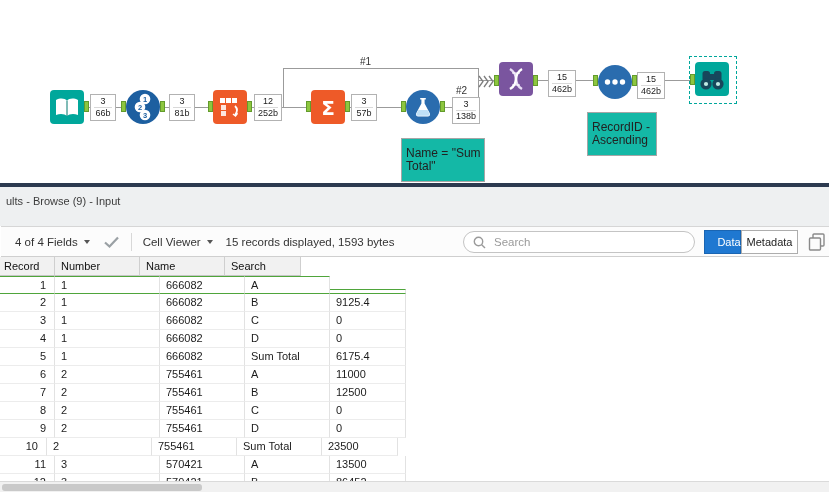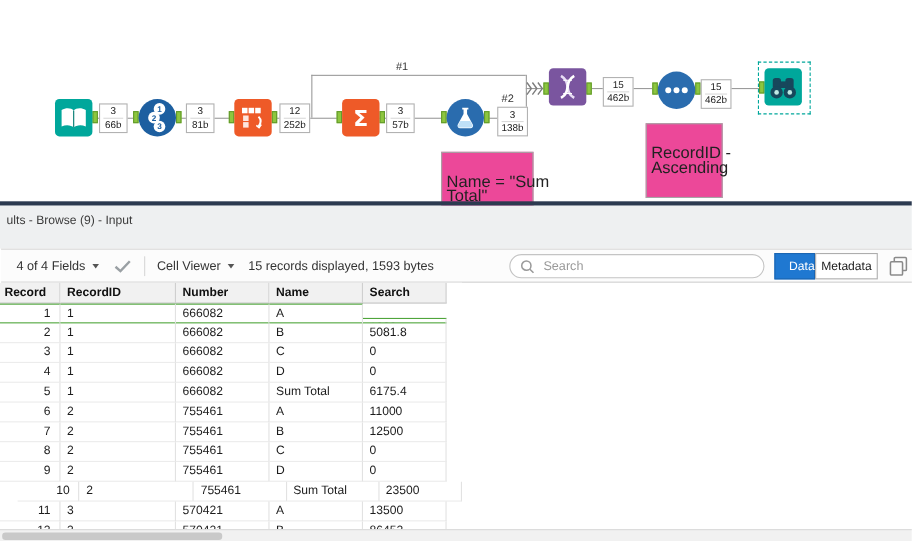--- a/index.html
+++ b/index.html
@@ -12,22 +12,22 @@
   .tool-ci{position:absolute;width:34px;height:34px;border-radius:50%;}
   .tool-sq svg,.tool-ci svg{position:absolute;left:0;top:0;}
   .wire{position:absolute;background:#9b9b9b;}
   .hwire{height:1px;}
   .vwire{width:1px;}
   .anchor{position:absolute;width:5px;height:11px;background:#8dc63f;border:1px solid #639b2c;box-sizing:border-box;}
   .badge{position:absolute;background:#fff;border:1px solid #b2b2b2;font-size:9px;line-height:11px;
          text-align:center;padding:1px 3px;color:#222;min-width:18px;}
   .badge .r{display:block;border-bottom:1px solid #d9d9d9;}
   .badge .s{display:block;}
-  .anno{position:absolute;background:#ec4899;border:1px solid #a6a6a6;font-size:15px;line-height:13px;
-        padding:20px 4px;color:#222;white-space:nowrap;}
+  .anno{position:absolute;background:#14b8a6;border:1px solid #a6a6a6;font-size:12px;line-height:13px;
+        padding:8px 4px;color:#222;white-space:nowrap;}
   .wlabel{position:absolute;font-size:10px;color:#333;background:#fff;padding:0 2px;}
   .sel-box{position:absolute;border:1px dashed #00a79b;}
   .chevrons{position:absolute;}
 
   
   .divider{position:absolute;left:0;top:183px;width:829px;height:4px;background:#2c3a50;}
   .panel-strip{position:absolute;left:0;top:187px;width:829px;height:39px;background:#eef0f1;}
   .panel-title{position:absolute;left:6px;top:8px;font-size:11px;color:#3c3c3c;}
   .toolbar{position:absolute;left:1px;top:226px;width:829px;height:31px;background:#fcfcfc;
            border-top:1px solid #d6d6d6;border-bottom:1px solid #cfcfcf;box-sizing:border-box;}
@@ -48,21 +48,21 @@
   .btn-data{left:703px;width:37px;background:#1f78d1;border:1px solid #1a65b2;color:#fff;padding-left:13px;}
   .btn-meta{left:740px;width:57px;background:#fff;border:1px solid #adadad;color:#222;}
   .copy-ic{position:absolute;left:806px;top:5px;}
 
   
   .table-wrap{position:absolute;left:0;top:257px;width:420px;height:235px;overflow:hidden;background:#fff;}
   .trow{display:flex;height:18px;}
   .thead{height:19px;}
   .tcell{box-sizing:border-box;border-right:1px solid #e2e2e2;border-bottom:1px solid #ececec;
          font-size:11px;line-height:17px;padding:0 0 0 6px;overflow:hidden;white-space:nowrap;color:#1c1c1c;}
-  .hcell{border-right:1px solid #cfcfcf;border-bottom:1px solid #c6c6c6;font-weight:bold;
+  .hcell{border-right:1px solid #cfcfcf;border-bottom:1px solid #c6c6c6;font-weight:normal;
          line-height:18px;background:#f1f1f1;color:#111;}
   .rec{text-align:right;padding:0 8px 0 0;}
   .rec-h{padding-left:4px;text-align:left;}
   .drow.first .tcell{border-top:1px solid #4fa53b;border-bottom:1px solid #4fa53b;}
 
   .hscroll{position:absolute;left:0;top:481px;width:829px;height:11px;background:#f1f1f1;
            border-top:1px solid #dadada;box-sizing:border-box;}
   .hthumb{position:absolute;left:2px;top:2px;width:200px;height:7px;background:#c9c9c9;border-radius:3px;}
 </style>
 </head>
@@ -268,38 +268,37 @@
       <svg width="20" height="20">
         <rect x="6" y="2" width="11" height="12" rx="1" stroke="#8a8a8a" stroke-width="1.4" fill="none"></rect>
         <rect x="2.5" y="6" width="11" height="12" rx="1" stroke="#8a8a8a" stroke-width="1.4" fill="#fcfcfc"></rect>
       </svg>
     </span>
   </div>
 
   <div class="table-wrap">
       <div class="trow thead">
         <div class="tcell hcell rec-h" style="width: 55px;">Record</div>
-        <div class="tcell hcell" style="width: 105px;">RecordID</div>
         <div class="tcell hcell" style="width: 85px;">Number</div>
         <div class="tcell hcell" style="width: 85px;">Name</div>
         <div class="tcell hcell" style="width: 76px;">Search</div>
       </div>
       <div class="trow drow first">
         <div class="tcell rec" style="width: 55px;">1</div>
         <div class="tcell" style="width: 105px;">1</div>
         <div class="tcell" style="width: 85px;">666082</div>
         <div class="tcell" style="width: 85px;">A</div>
         <div class="tcell" style="width: 76px; margin-top: 13px;">1200</div>
       </div>
       <div class="trow drow">
         <div class="tcell rec" style="width: 55px;">2</div>
         <div class="tcell" style="width: 105px;">1</div>
         <div class="tcell" style="width: 85px;">666082</div>
         <div class="tcell" style="width: 85px;">B</div>
-        <div class="tcell" style="width: 76px;">5081.8</div>
+        <div class="tcell" style="width: 76px;">9125.4</div>
       </div>
       <div class="trow drow">
         <div class="tcell rec" style="width: 55px;">3</div>
         <div class="tcell" style="width: 105px;">1</div>
         <div class="tcell" style="width: 85px;">666082</div>
         <div class="tcell" style="width: 85px;">C</div>
         <div class="tcell" style="width: 76px;">0</div>
       </div>
       <div class="trow drow">
         <div class="tcell rec" style="width: 55px;">4</div>
@@ -337,21 +336,21 @@
         <div class="tcell" style="width: 76px;">0</div>
       </div>
       <div class="trow drow">
         <div class="tcell rec" style="width: 55px;">9</div>
         <div class="tcell" style="width: 105px;">2</div>
         <div class="tcell" style="width: 85px;">755461</div>
         <div class="tcell" style="width: 85px;">D</div>
         <div class="tcell" style="width: 76px;">0</div>
       </div>
       <div class="trow drow">
-        <div class="tcell rec" style="width: 57px; margin-left: 16px;">10</div>
+        <div class="tcell rec" style="width: 47px;">10</div>
         <div class="tcell" style="width: 105px;">2</div>
         <div class="tcell" style="width: 85px;">755461</div>
         <div class="tcell" style="width: 85px;">Sum Total</div>
         <div class="tcell" style="width: 76px;">23500</div>
       </div>
       <div class="trow drow">
         <div class="tcell rec" style="width: 55px;">11</div>
         <div class="tcell" style="width: 105px;">3</div>
         <div class="tcell" style="width: 85px;">570421</div>
         <div class="tcell" style="width: 85px;">A</div>

